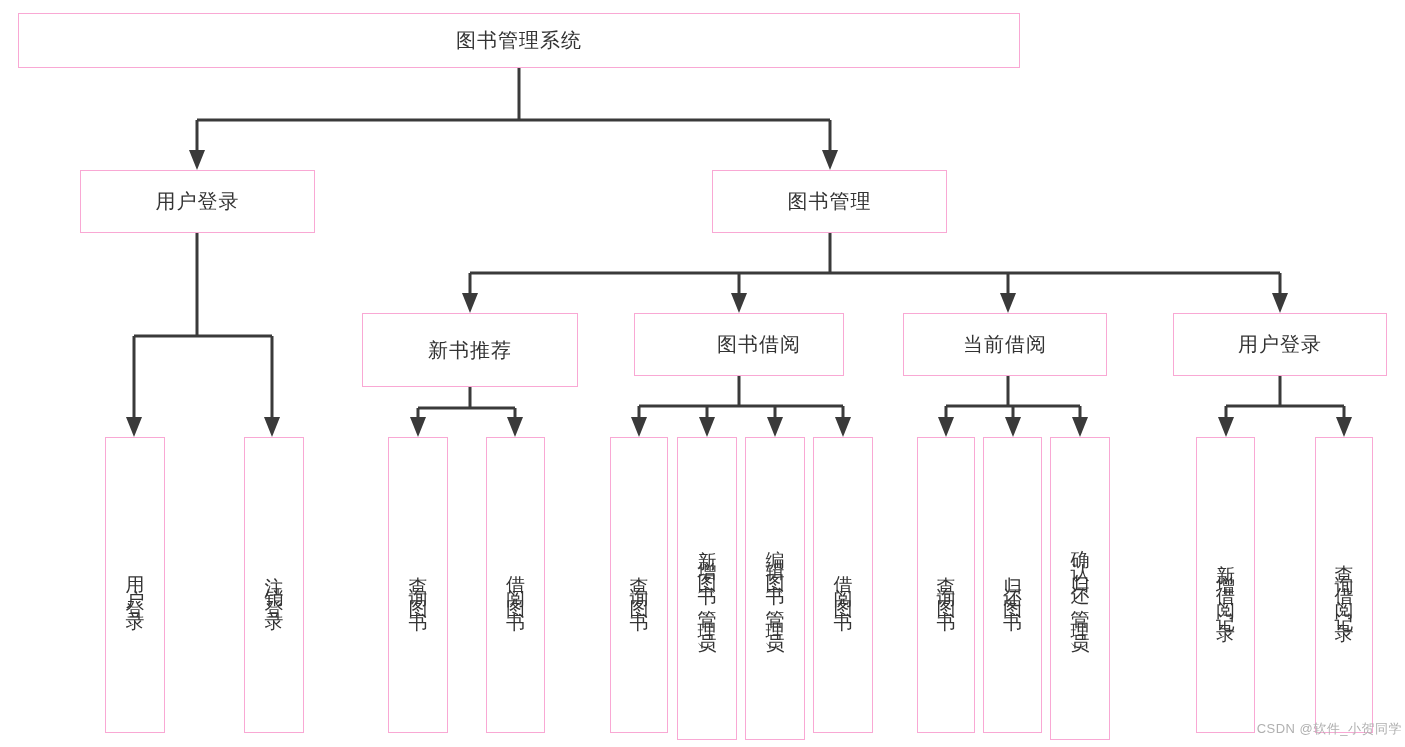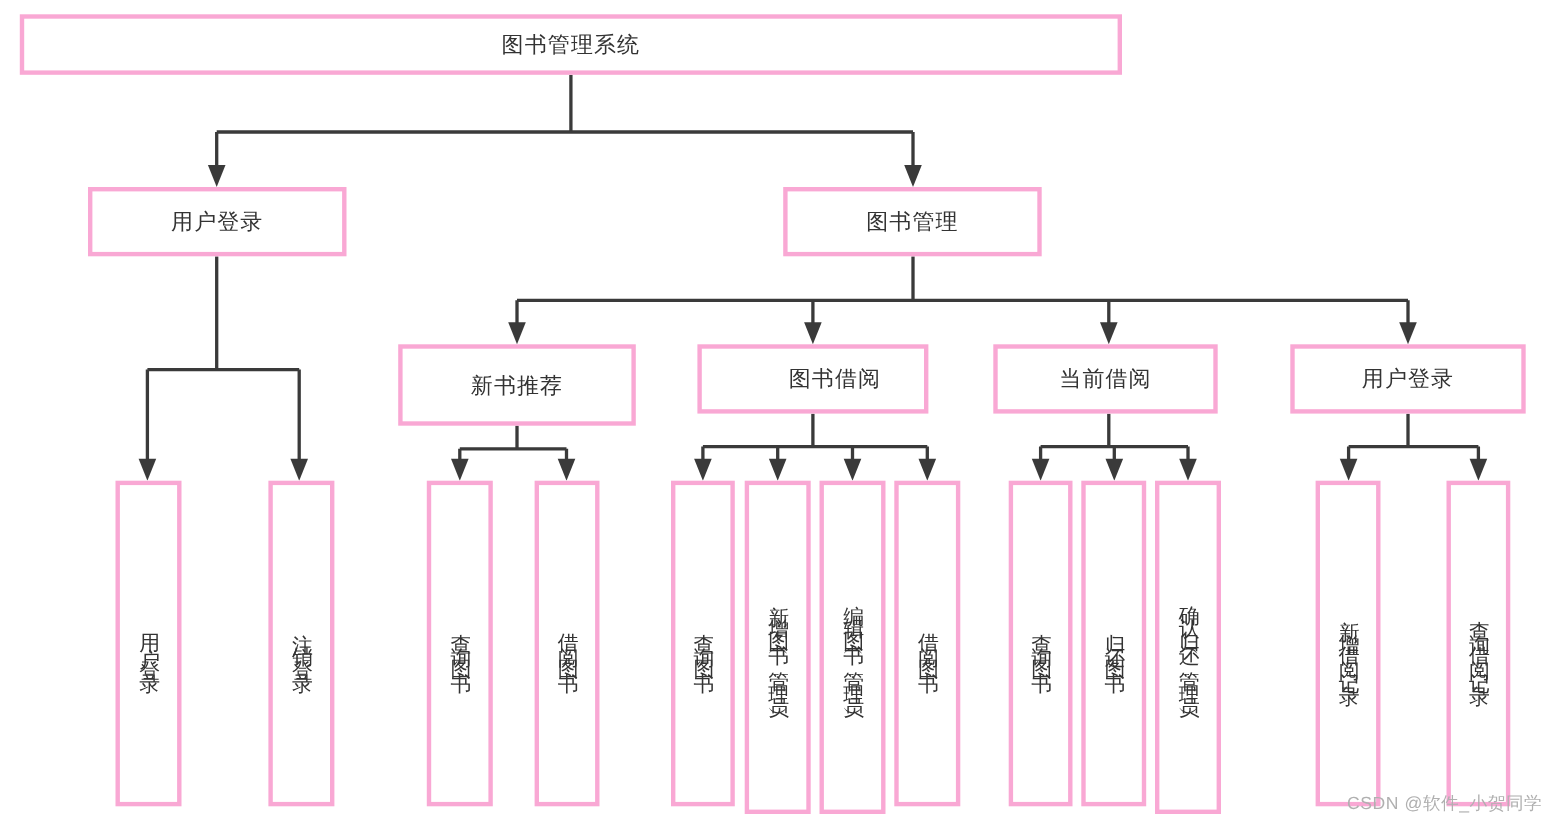--- a/index.html
+++ b/index.html
@@ -18,21 +18,21 @@
   .connectors {
     position: absolute;
     left: 0;
     top: 0;
     width: 1405px;
     height: 747px;
   }
   .node {
     position: absolute;
     box-sizing: border-box;
-    border: 4px solid #f9a8d4;
+    border: 1px solid #f9a8d4;
     background: #ffffff;
     display: flex;
     align-items: center;
     justify-content: center;
     color: #333333;
   }
   .node .lbl {
     font-size: 20px;
     letter-spacing: 1px;
     white-space: nowrap;
@@ -41,21 +41,21 @@
     writing-mode: vertical-rl;
     text-orientation: mixed;
     font-size: 19px;
     letter-spacing: 12px;
     white-space: nowrap;
   }
   .watermark {
     position: absolute;
     top: 720px;
     right: 3px;
-    font-size: 16px;
+    font-size: 13px;
     color: #b0b0b0;
     letter-spacing: 0.5px;
     z-index: 5;
     white-space: nowrap;
   }
 </style>
 </head>
 <body>
 
 <div class="canvas">

